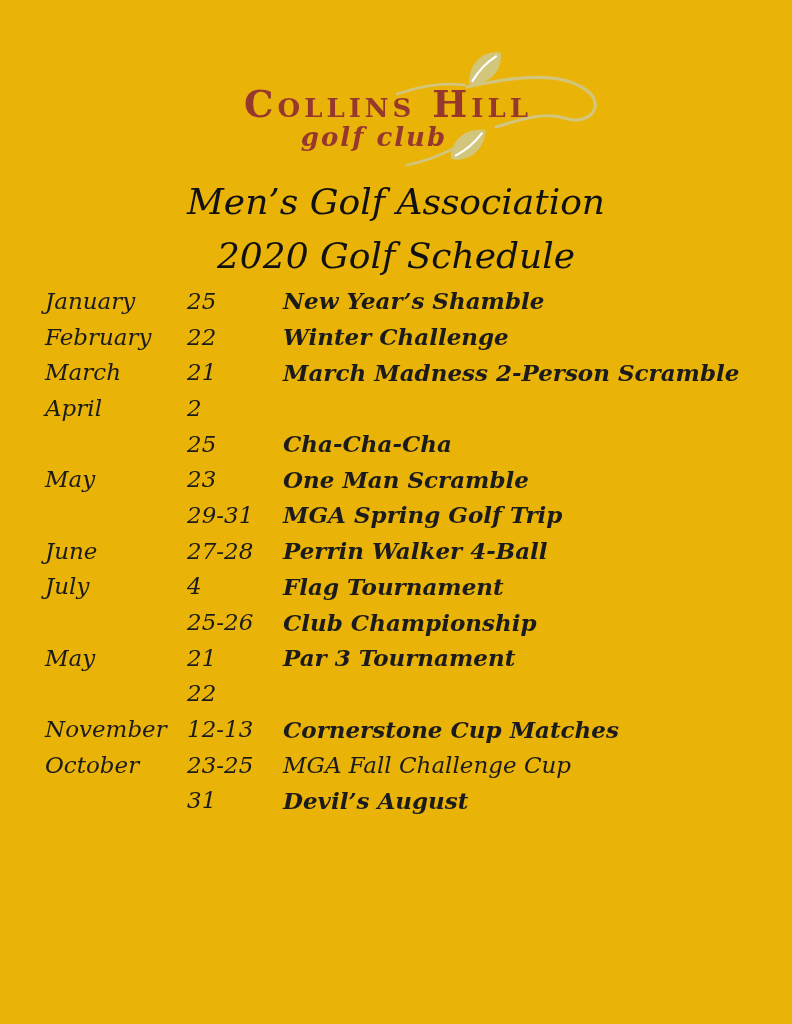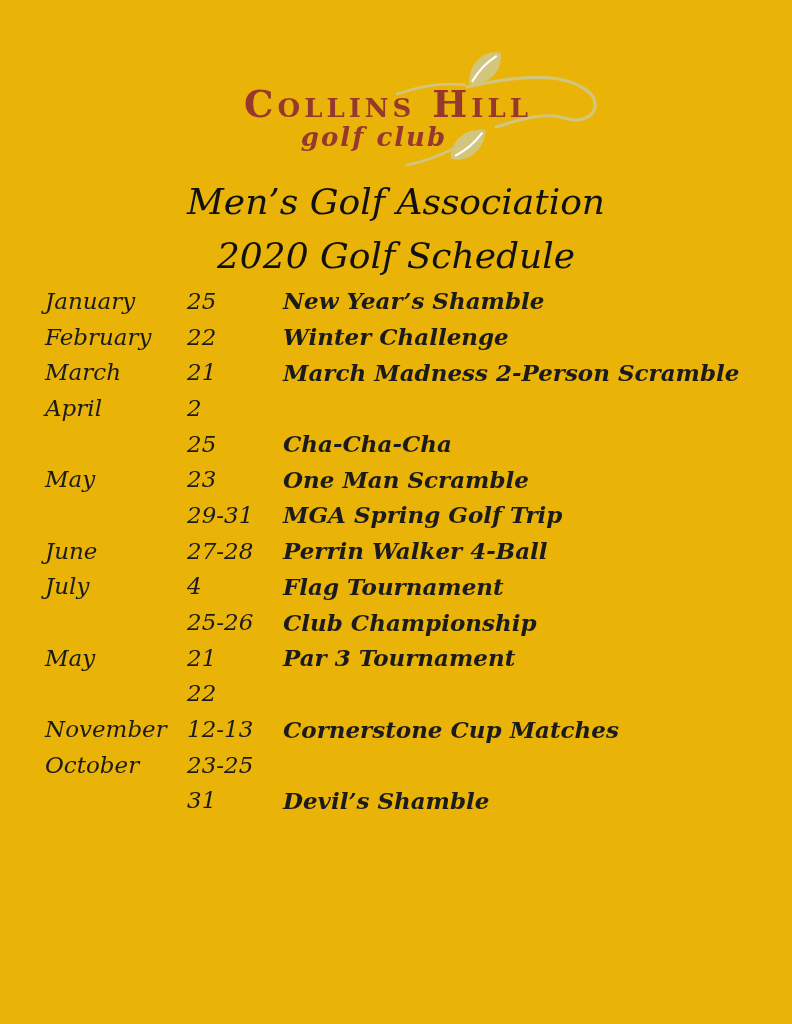--- a/index.html
+++ b/index.html
@@ -159,22 +159,23 @@
 
   <div class="row">
     <div class="c-month">November</div>
     <div class="c-date">12-13</div>
     <div class="c-event bold">Cornerstone Cup Matches</div>
   </div>
 
   <div class="row">
     <div class="c-month">October</div>
     <div class="c-date">23-25</div>
+    <div class="c-event">MGA Fall Challenge Cup</div>
   </div>
 
   <div class="row">
     <div class="c-month"></div>
     <div class="c-date">31</div>
-    <div class="c-event bold">Devil’s Shamble</div>
+    <div class="c-event bold">Devil’s August</div>
   </div>
 </div>
 
 </div>
 
 </body></html>

